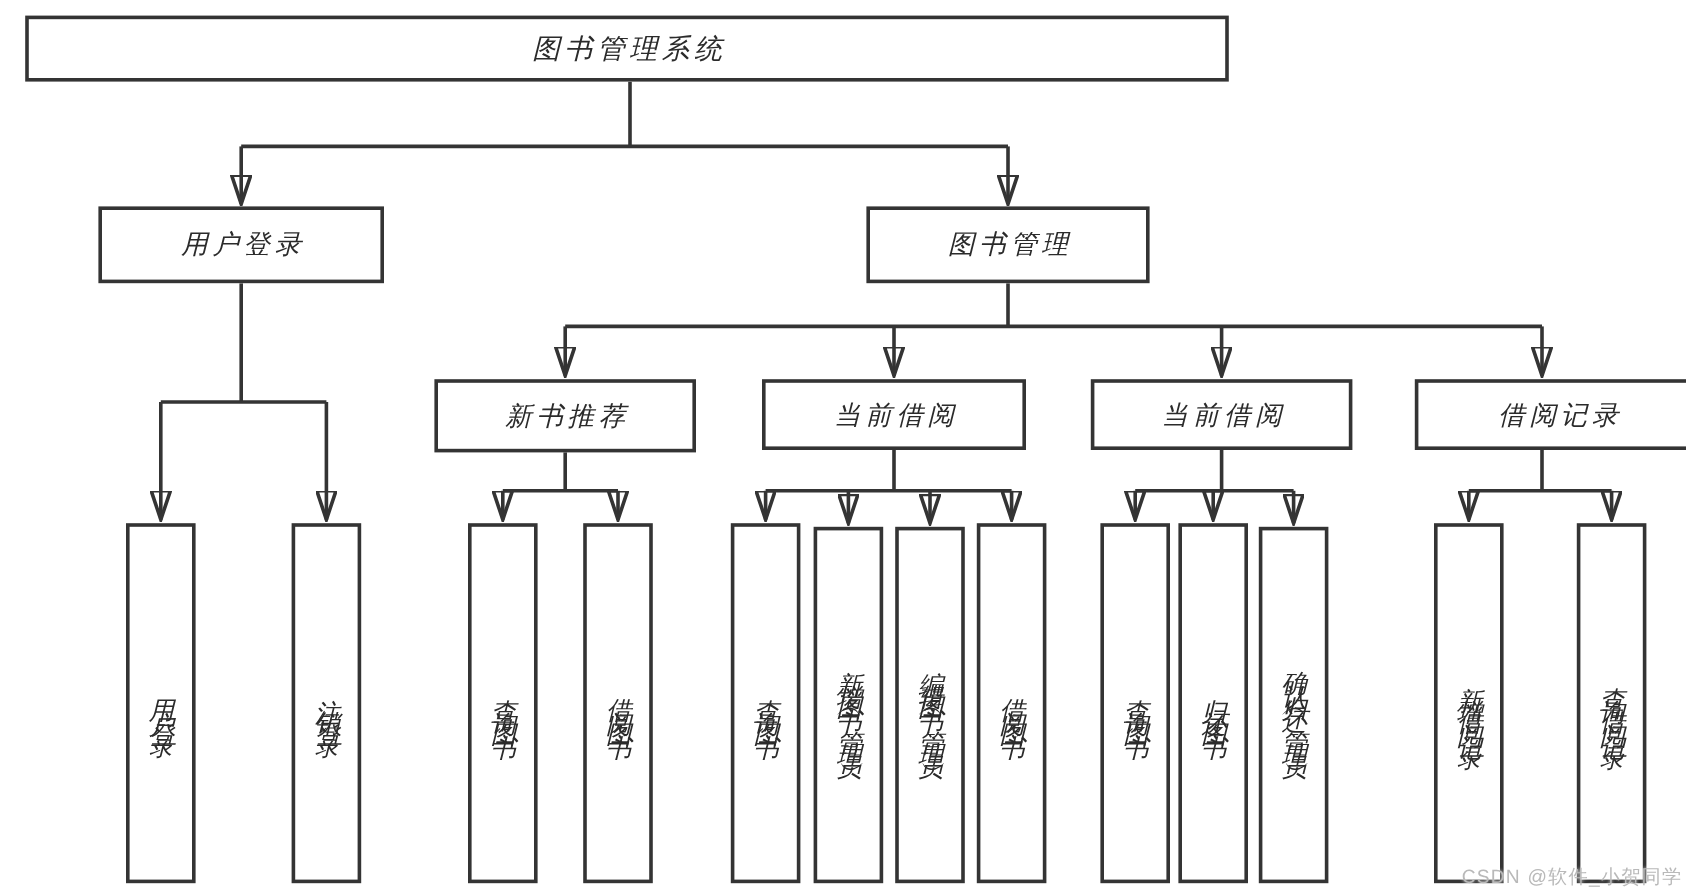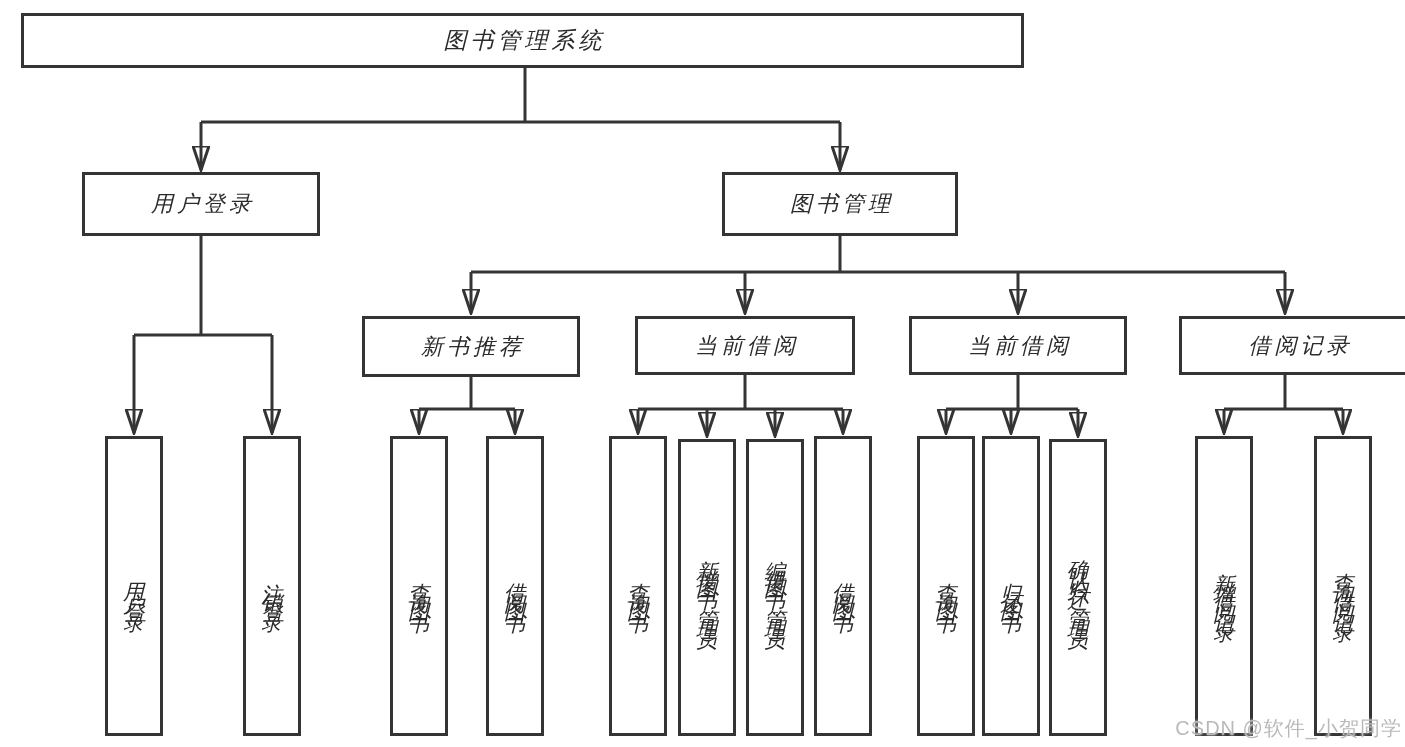--- a/index.html
+++ b/index.html
@@ -15,21 +15,21 @@
     border:3px solid #343434; display:flex; align-items:center; justify-content:center;font-style:italic;
   }
   .node .lbl { font-size:22px; letter-spacing:4px; text-indent:4px; white-space:nowrap; }
   .node.title .lbl { font-size:23px; }
   .node-v .lbl {
     writing-mode:vertical-rl; font-size:21px; letter-spacing:10px;
     text-indent:0; white-space:normal; line-height:1;
   }
   .watermark {
     position:absolute; right:3px; bottom:5px; z-index:5;
-    font-size:20px; letter-spacing:1px; color:#b9b9b9; text-shadow:0 0 3px #ffffff;
+    font-size:16px; letter-spacing:1px; color:#b9b9b9; text-shadow:0 0 3px #ffffff;
   }
 </style>
 </head>
 <body>
 
 <div class="canvas">
 
   <svg class="connectors" width="1405" height="747" viewBox="0 0 1405 747" aria-hidden="true">
     <defs>
       <marker id="arw" markerUnits="userSpaceOnUse" markerWidth="26" markerHeight="18" refX="24" refY="9" orient="auto">

